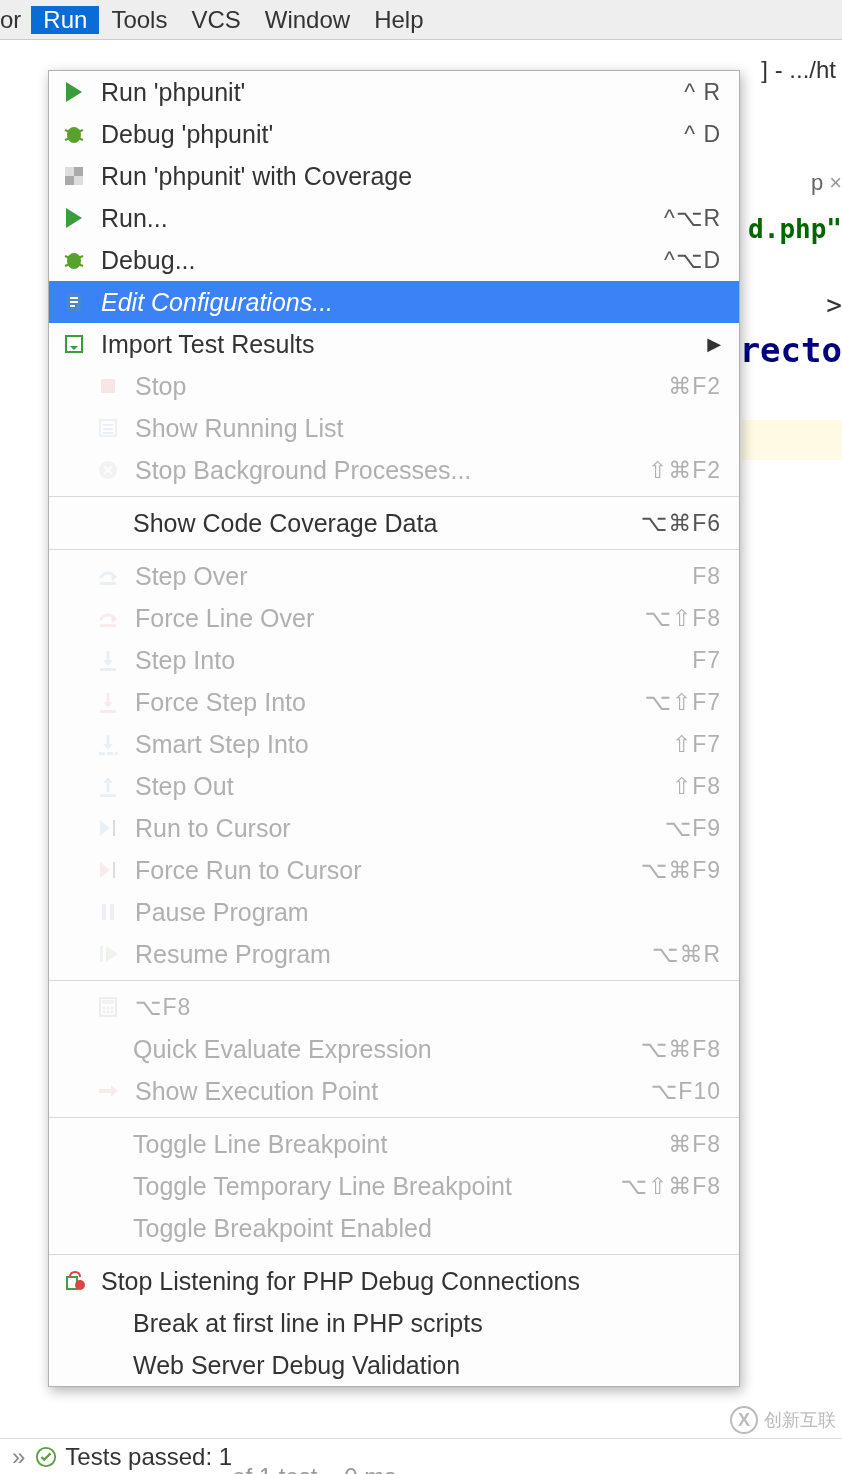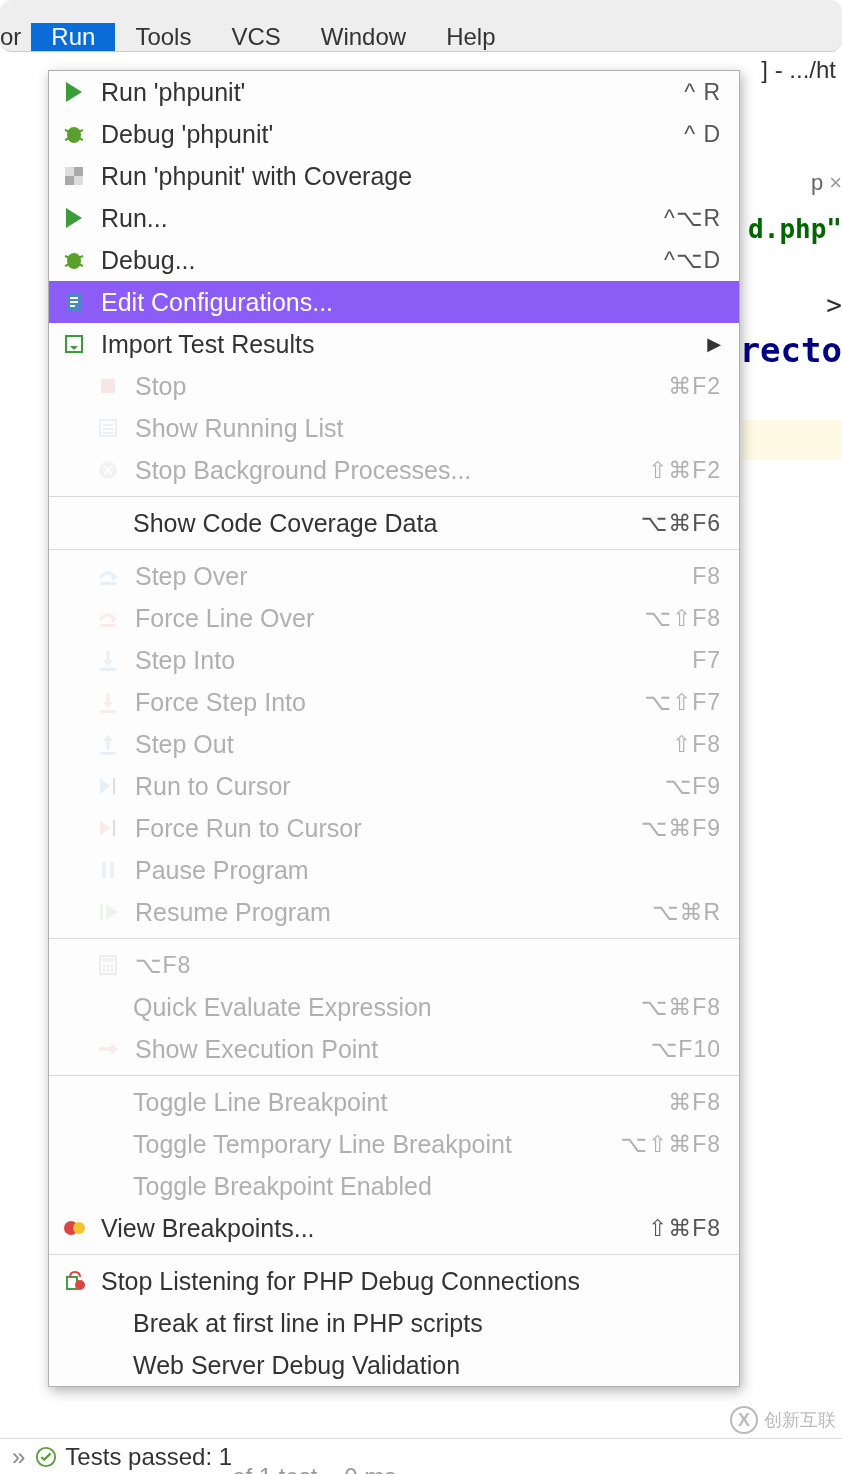--- a/index.html
+++ b/index.html
@@ -1,33 +1,33 @@
 <!DOCTYPE html>
 <html><head>
 <meta charset="utf-8">
 <style>
 * { margin: 0; padding: 0; box-sizing: border-box; font-family: -apple-system, "Helvetica Neue", Arial, sans-serif; }
 body { width: 842px; height: 1474px; background: #fff; overflow: hidden; position: relative; }
 
-.menubar { display: flex; height: 52px; background: #eeeeee; border-bottom: 1px solid #ccc; align-items: flex-end; border-radius: 12px; }
-.menubar-item { display: flex; align-items: center; padding: 0 20px; font-size: 24px; color: #333; }
+.menubar { display: flex; height: 40px; background: #eeeeee; border-bottom: 1px solid #ccc; align-items: center; }
+.menubar-item { display: flex; align-items: center; padding: 0 12px; font-size: 24px; color: #333; }
 .menubar-item.active { background: #0a6cd6; color: #fff; }
 .menubar-item.partial { padding: 0 10px 0 0; }
 
 .topright { position: absolute; right: 0; top: 50px; font-size: 24px; color: #333; padding: 6px; }
 .editortabs { position: absolute; right: 0; top: 170px; display:flex; align-items:center; gap:6px; font-size:22px; color:#666;}
 .editortabs .close{ color:#999;}
 .codeglimpse { position: absolute; right: 0; top: 214px; font-size: 26px; font-family: Menlo, monospace; color: #006600; font-weight:bold;}
 .codeglimpse2 { position: absolute; right: 0; top: 290px; font-size: 26px; font-family: Menlo, monospace; color: #333;}
 .codeglimpse3 { position: absolute; right: 0; top: 330px; font-size: 34px; font-family: Menlo, monospace; color: #000080; font-weight:bold;}
 .highlightline { position:absolute; right:0; top:420px; height:40px; width:100px; background:#fffae3;}
 
 .dropdown { position: absolute; left: 48px; top: 42px; width: 692px; background: #fdfdfd; border: 1px solid #b0b0b0; box-shadow: 2px 4px 12px rgba(0,0,0,0.3); margin-top: 28px; }
 .item { display: flex; align-items: center; height: 42px; padding: 0 18px 0 10px; font-size: 25px; color: #333; }
-.item.selected { background: #8b5cf6; color: #fff; }
+.item.selected { background: #3b82f6; color: #fff; font-style: italic; }
 .item.disabled { color: #b0b0b0; padding-left: 44px; }
 .item.disabled .icon * { opacity: 0.4; }
 .item .icon { width: 30px; height: 30px; margin-right: 12px; display:flex; align-items:center; justify-content:center; flex-shrink:0;}
 .item.indent { padding-left: 42px; }
 .label { flex: 1; white-space: nowrap; overflow:hidden;}
 .shortcut { color: #555; font-size: 23px; letter-spacing: 1px;}
 .item.disabled .shortcut { color: #b0b0b0; }
 .submenu-arrow { font-size: 18px; color: #333; margin-left:10px;}
 .sep { height: 1px; background: #d8d8d8; margin: 5px 0; }
 
@@ -318,20 +318,29 @@
         <svg width="24" height="24" viewBox="0 0 24 24">
           <use href="#i-forcestepinto"></use>
         </svg>
       </span>
       <span class="label">Force Step Into</span>
       <span class="shortcut">⌥⇧F7</span>
     </div>
     <div class="item disabled">
       <span class="icon">
         <svg width="24" height="24" viewBox="0 0 24 24">
+          <use href="#i-smartstepinto"></use>
+        </svg>
+      </span>
+      <span class="label">Smart Step Into</span>
+      <span class="shortcut">⇧F7</span>
+    </div>
+    <div class="item disabled">
+      <span class="icon">
+        <svg width="24" height="24" viewBox="0 0 24 24">
           <use href="#i-stepout"></use>
         </svg>
       </span>
       <span class="label">Step Out</span>
       <span class="shortcut">⇧F8</span>
     </div>
     <div class="item disabled">
       <span class="icon">
         <svg width="24" height="24" viewBox="0 0 24 24">
           <use href="#i-runtocursor"></use>
@@ -396,29 +405,20 @@
       <span class="shortcut">⌘F8</span>
     </div>
     <div class="item disabled indent">
       <span class="icon"></span>
       <span class="label">Toggle Temporary Line Breakpoint</span>
       <span class="shortcut">⌥⇧⌘F8</span>
     </div>
     <div class="item disabled indent">
       <span class="icon"></span>
       <span class="label">Toggle Breakpoint Enabled</span>
-    </div>
-    <div class="item">
-      <span class="icon">
-        <svg width="24" height="24" viewBox="0 0 24 24">
-          <use href="#i-breakpoints"></use>
-        </svg>
-      </span>
-      <span class="label">View Breakpoints...</span>
-      <span class="shortcut">⇧⌘F8</span>
     </div>
     <div class="sep"></div>
     <div class="item">
       <span class="icon">
         <svg width="24" height="24" viewBox="0 0 24 24">
           <use href="#i-phplisten"></use>
         </svg>
       </span>
       <span class="label">Stop Listening for PHP Debug Connections</span>
     </div>

